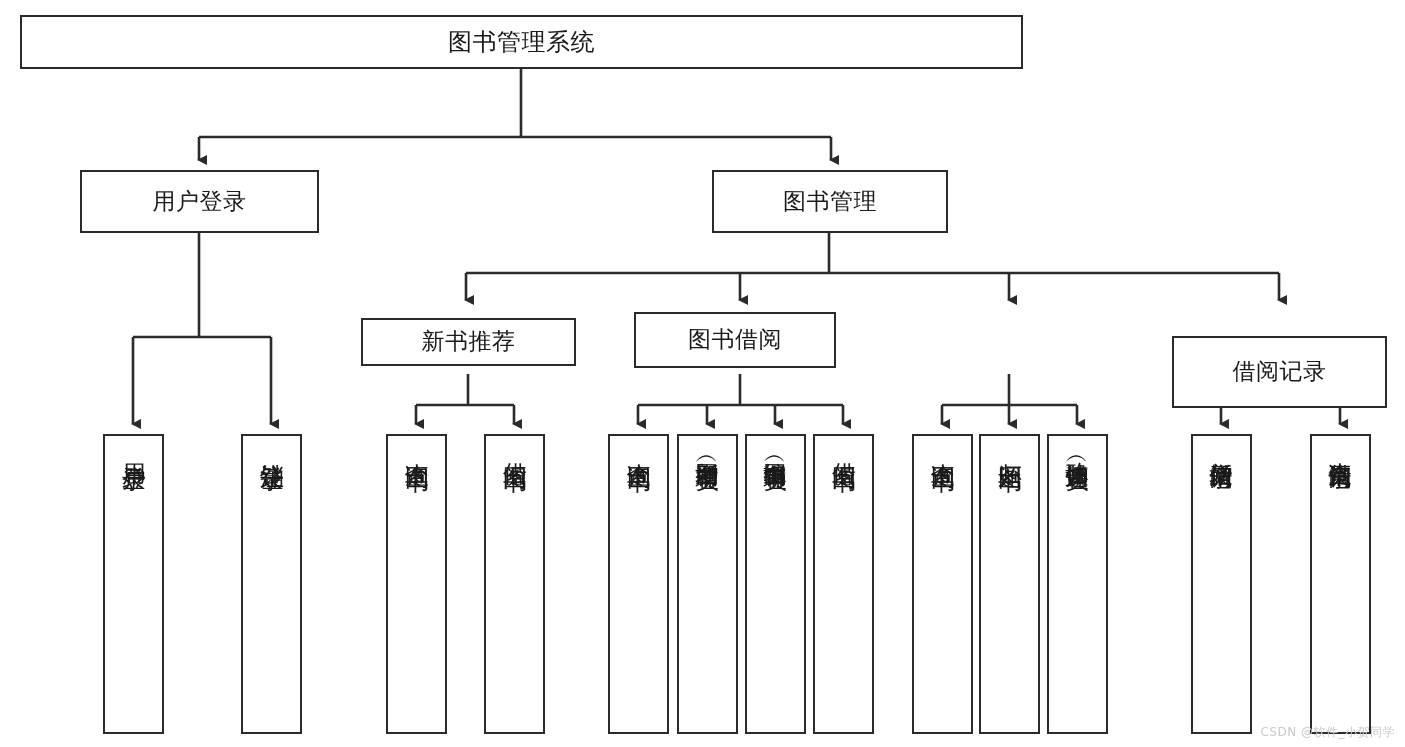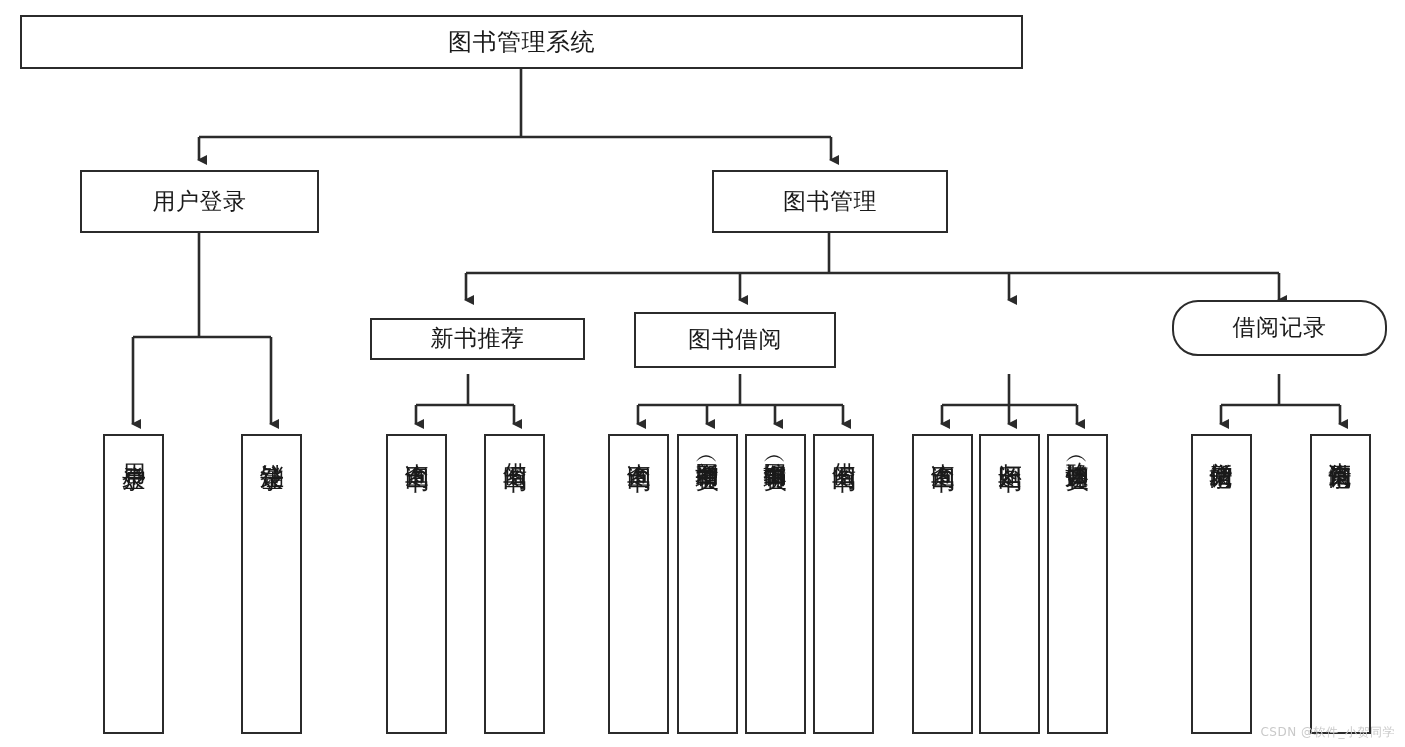--- a/index.html
+++ b/index.html
@@ -138,27 +138,27 @@
     <span class="node-label">图书管理系统</span>
   </div>
 
   <div class="node horiz" style="left:80px; top:170px; width:239px; height:63px;">
     <span class="node-label">用户登录</span>
   </div>
   <div class="node horiz" style="left:712px; top:170px; width:236px; height:63px;text-align:center;">
     <span class="node-label">图书管理</span>
   </div>
 
-  <div class="node horiz" style="left:370px; top:318px; width:215px; height:42px;">
+  <div class="node horiz" style="left:361px; top:318px; width:215px; height:48px;">
     <span class="node-label">新书推荐</span>
   </div>
   <div class="node horiz" style="left:634px; top:312px; width:202px; height:56px;">
     <span class="node-label">图书借阅</span>
   </div>
-  <div class="node horiz" style="left:1172px; top:300px; width:215px; height:56px;border-radius:26px;">
+  <div class="node horiz" style="left:1172px; top:336px; width:215px; height:72px;">
     <span class="node-label">借阅记录</span>
   </div>
 
   <div class="node vert" style="left:103px; top:434px; width:61px; height:300px;">
     <span class="node-label">用户登录</span>
   </div>
   <div class="node vert" style="left:241px; top:434px; width:61px; height:300px;">
     <span class="node-label">注销登录</span>
   </div>
 

